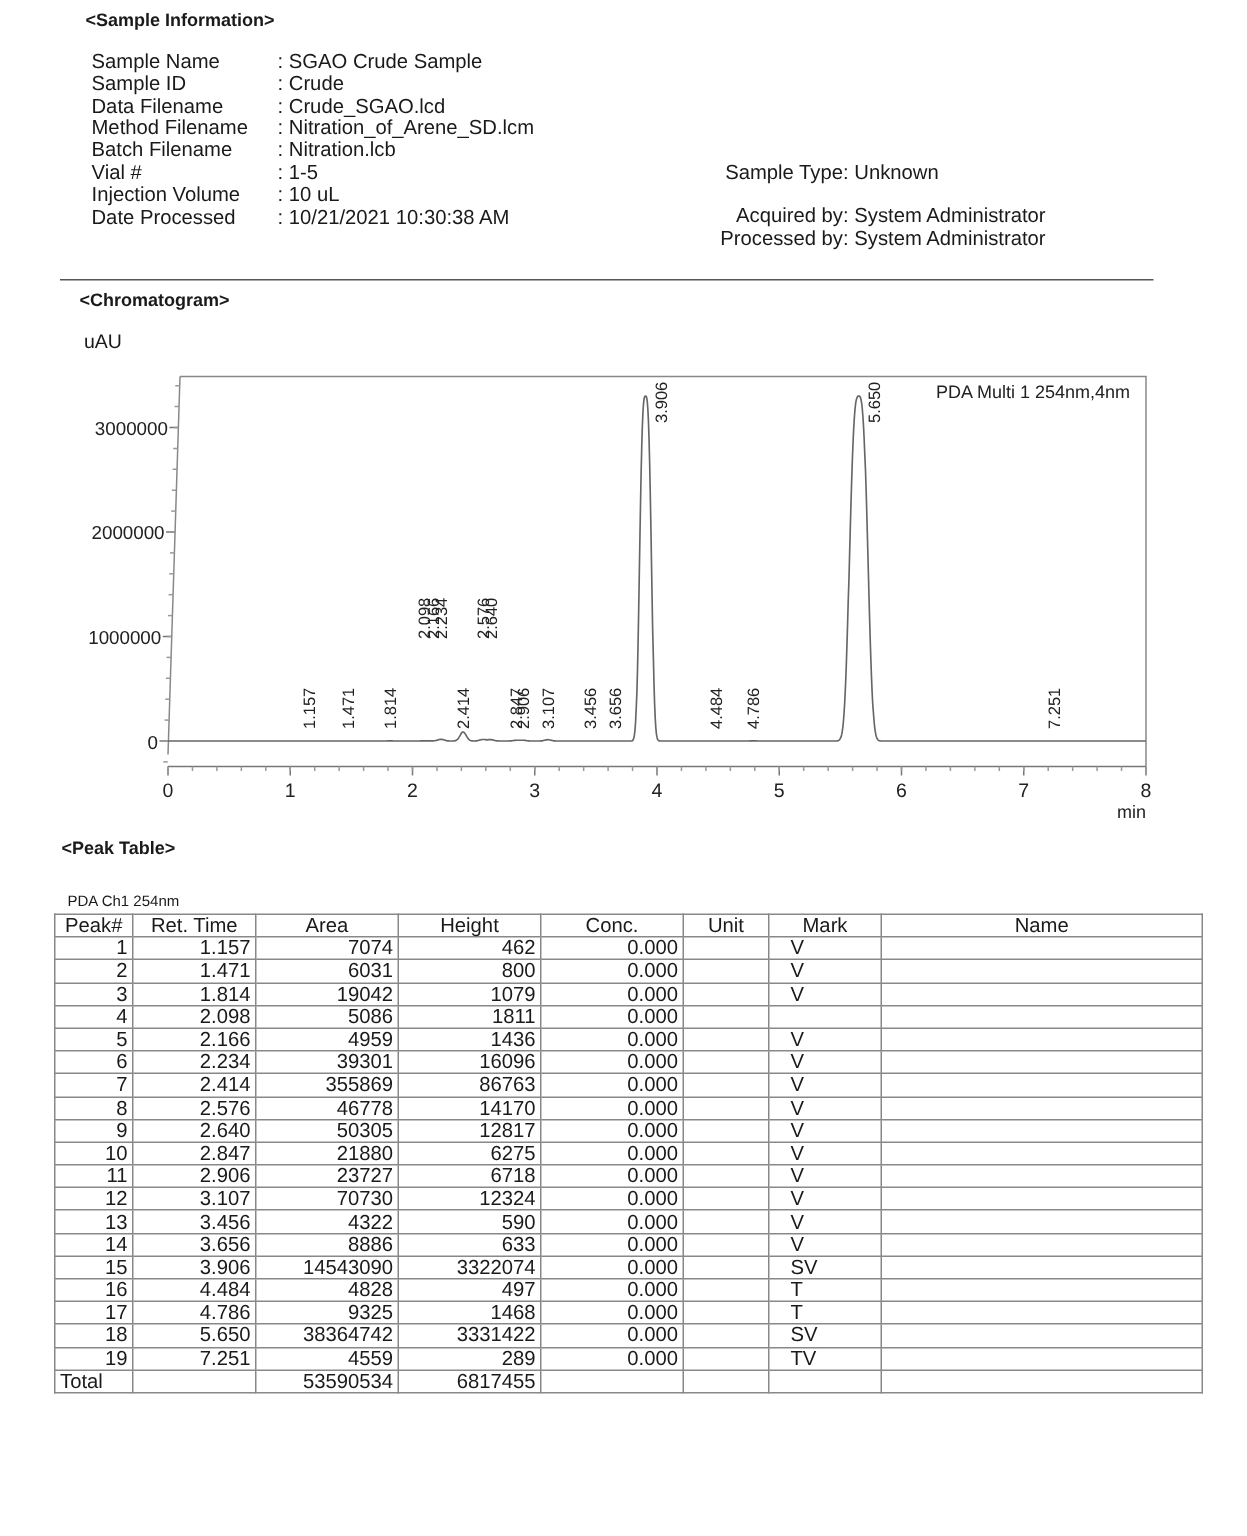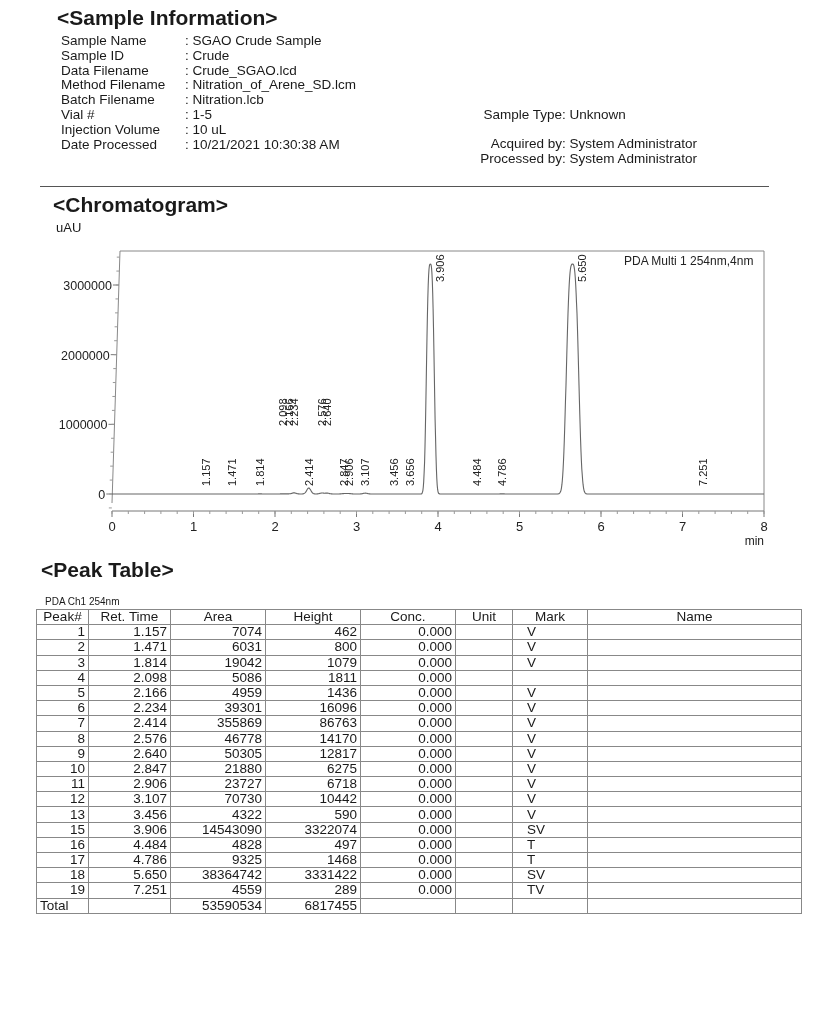--- a/index.html
+++ b/index.html
@@ -1,21 +1,21 @@
 <!DOCTYPE html>
 <html><head>
   <meta charset="utf-8">
   <style>
     html, body { margin: 0; padding: 0; background: #fff; }
     body {
       width: 831px; height: 1024px; position: relative; overflow: hidden;
       font-family: "Liberation Sans", sans-serif; color: #1a1a1a;
     }
     .abs { position: absolute; }
-    .h2 { font-weight: bold; font-size: 21px; }
+    .h2 { font-weight: bold; font-size: 12px; }
     .info { font-size: 13.5px; line-height: 14.8px; }
     .info .row { display: flex; }
     .info .lbl { width: 124px; }
     .rinfo .lbl { width: 124px; }
     .hr { height: 1px; background: #555; }
     svg text { font-family: "Liberation Sans", sans-serif; fill: #222; }
     table.pt {
       border-collapse: collapse; font-size: 13.5px;
       position: absolute; left: 36px; top: 609px; padding-left: 18px;
     }
@@ -325,37 +325,47 @@
         <td class="r">6718</td>
         <td class="r">0.000</td>
         <td class="r"></td>
         <td class="l">V</td>
         <td class=""></td>
       </tr>
       <tr>
         <td class="r">12</td>
         <td class="r">3.107</td>
         <td class="r">70730</td>
-        <td class="r">10442</td>
+        <td class="r">12324</td>
         <td class="r">0.000</td>
         <td class="r"></td>
         <td class="l">V</td>
         <td class=""></td>
       </tr>
       <tr>
         <td class="r">13</td>
         <td class="r">3.456</td>
         <td class="r">4322</td>
         <td class="r">590</td>
         <td class="r">0.000</td>
         <td class="r"></td>
         <td class="l">V</td>
         <td class=""></td>
       </tr>
       <tr>
+        <td class="r">14</td>
+        <td class="r">3.656</td>
+        <td class="r">8886</td>
+        <td class="r">633</td>
+        <td class="r">0.000</td>
+        <td class="r"></td>
+        <td class="l">V</td>
+        <td class=""></td>
+      </tr>
+      <tr>
         <td class="r">15</td>
         <td class="r">3.906</td>
         <td class="r">14543090</td>
         <td class="r">3322074</td>
         <td class="r">0.000</td>
         <td class="r"></td>
         <td class="l">SV</td>
         <td class=""></td>
       </tr>
       <tr>

